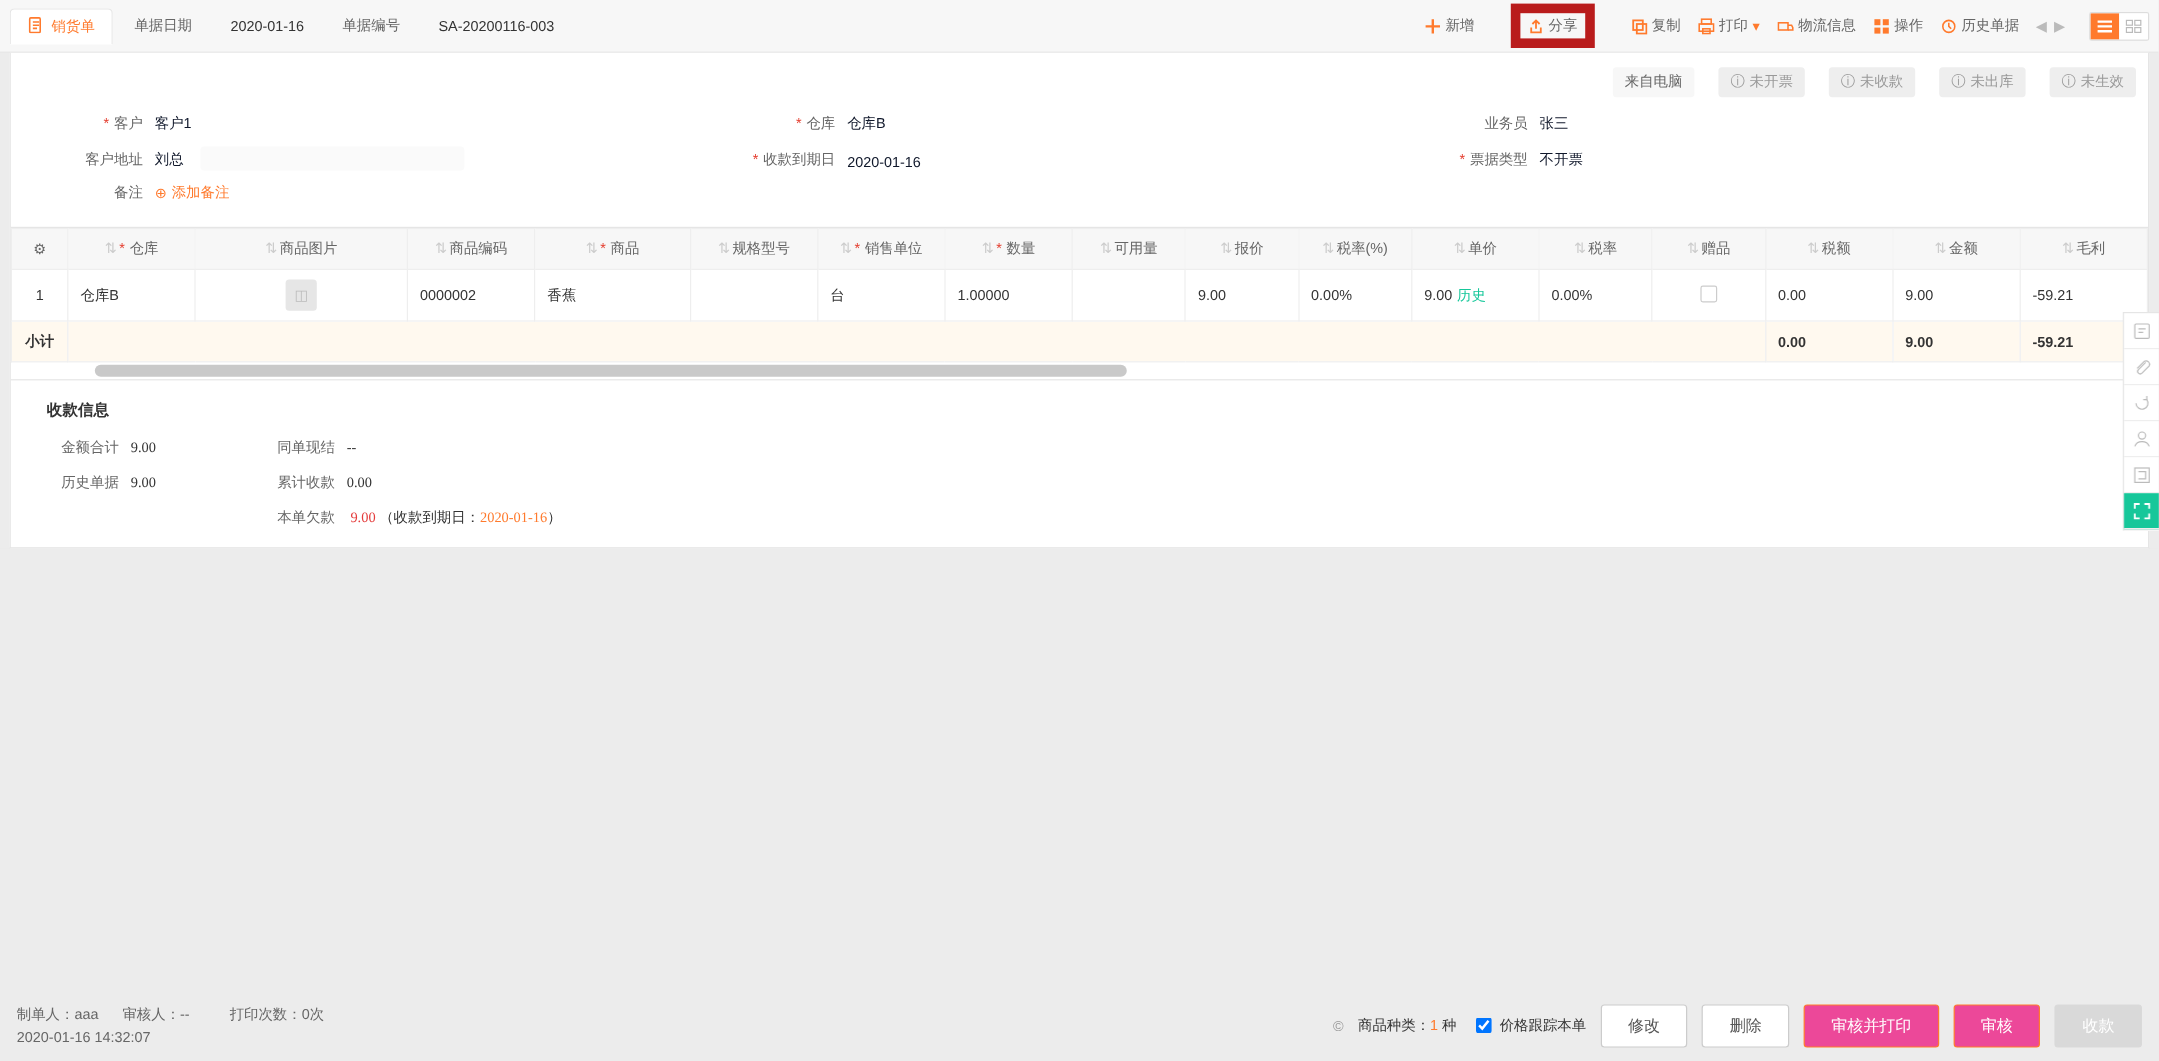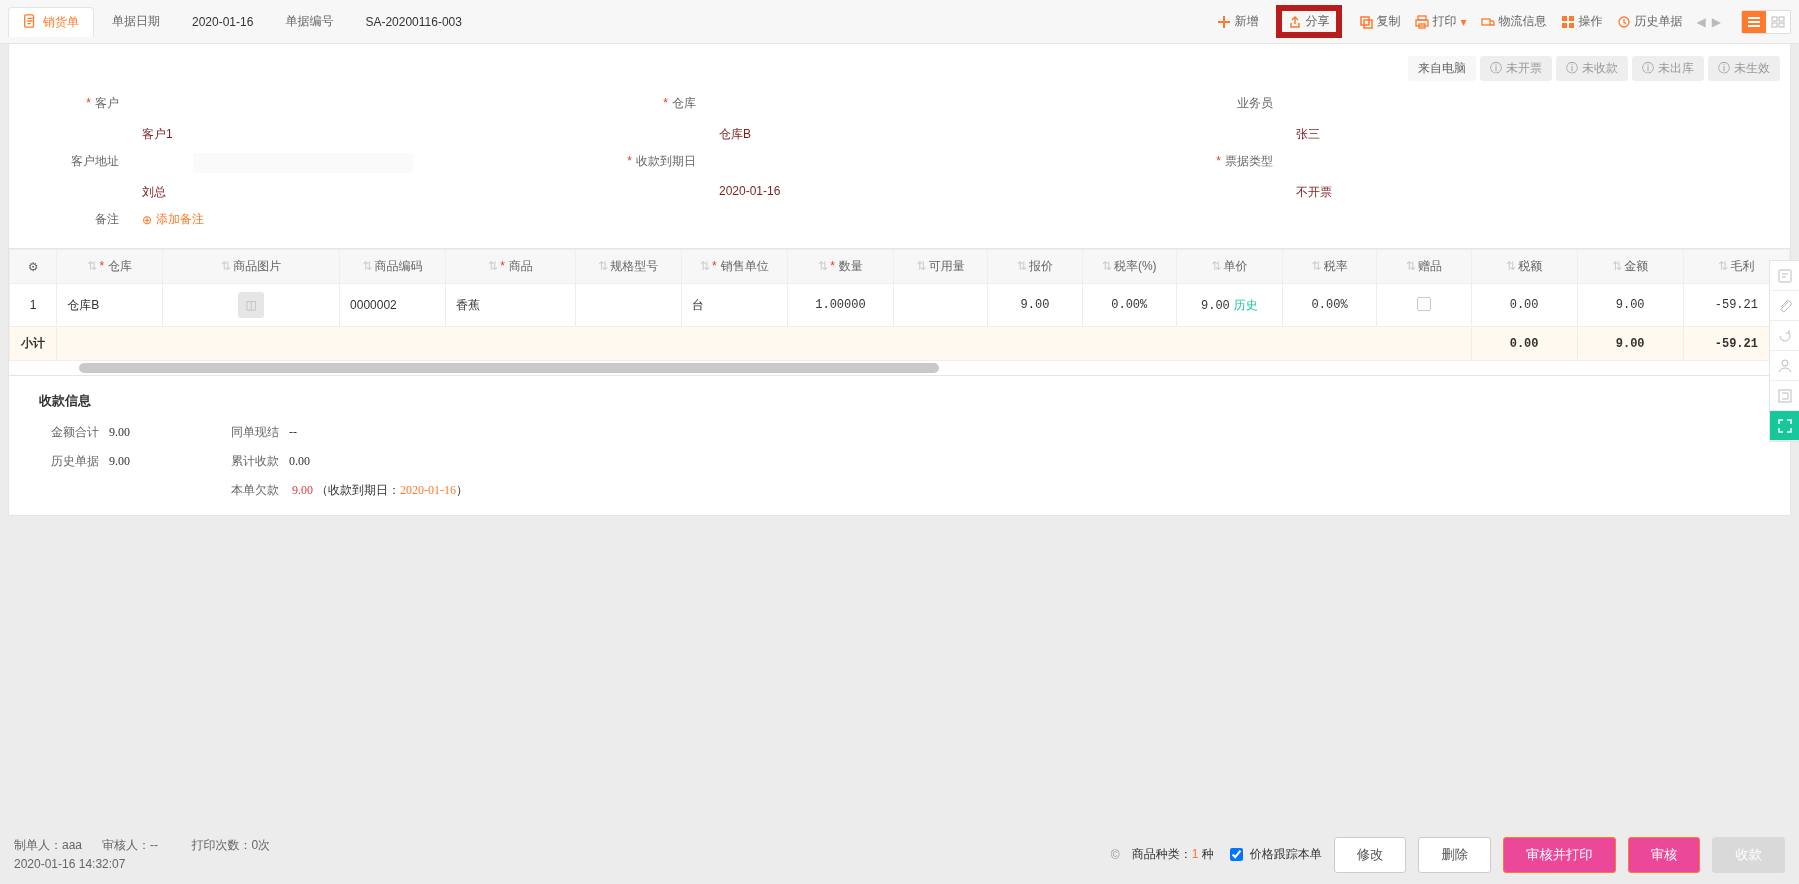--- a/index.html
+++ b/index.html
@@ -5,40 +5,40 @@
   html,body{margin:0;padding:0;font-family:"Microsoft YaHei",Arial,sans-serif;font-size:12px;color:#333;background:#ececec;}
   *{box-sizing:border-box;}
   .top-bar{height:44px;background:#f7f7f7;border-bottom:1px solid #e5e5e5;display:flex;align-items:center;padding:0 8px;}
   .tab{background:#fff;border:1px solid #e5e5e5;border-bottom:none;border-radius:4px 4px 0 0;padding:6px 14px;display:flex;gap:6px;font-size:12px;color:#ff7a2d;}
   .tab .ico{width:14px;height:14px;display:inline-block;}
   .meta{margin-left:18px;display:flex;align-items:center;gap:32px;color:#666;}
   .meta b{color:#333;font-weight:normal;}
   .top-actions{margin-left:auto;display:flex;align-items:center;gap:14px;}
   .act{display:flex;align-items:center;gap:4px;color:#666;cursor:pointer;}
   .act .ico{width:14px;height:14px;color:#ff7a2d;}
-  .hl{border:6px solid #b91c1c;padding:2px 6px;margin:-4px 3px;}
+  .hl{border:8px solid #b91c1c;padding:2px 6px;margin:-4px 16px;}
   .nav-arrows{display:flex;gap:6px;color:#bbb;}
   .view-toggle{display:flex;border:1px solid #ddd;border-radius:2px;overflow:hidden;margin-left:6px;}
   .view-toggle span{width:24px;height:22px;display:flex;align-items:center;justify-content:center;background:#fff;color:#bbb;}
   .view-toggle span.active{background:#ff7a2d;color:#fff;}
   .content{background:#fff;margin:0 8px;border:1px solid #e5e5e5;border-top:none;padding-bottom:10px;}
-  .status-row{display:flex;justify-content:flex-end;gap:4px;padding:12px 10px 4px;}
+  .status-row{display:flex;justify-content:flex-end;gap:20px;padding:12px 10px 4px;}
   .sbadge{background:#eee;color:#999;border-radius:3px;padding:4px 10px;display:flex;align-items:center;gap:4px;}
   .sbadge.plain{background:#f7f7f7;color:#666;}
   .info-grid{display:grid;grid-template-columns:repeat(3,1fr);gap:10px 30px;padding:10px 40px 20px;}
-  .info-item{display:flex;align-items:flex-start;gap:23px;}
+  .info-item{display:flex;align-items:flex-end;gap:10px;}
   .lbl{width:70px;text-align:right;color:#666;}
   .req{color:#e43b2c;margin-right:4px;}
-  .val{color:#7f1d1d;margin-top:31px;}
+  .val{color:#0f172a;}
   .table-wrap{border:1px solid #e5e5e5;border-left:none;border-right:none;}
   table{border-collapse:collapse;width:100%;table-layout:fixed;}
   th,td{border:1px solid #eee;padding:8px 10px;font-size:12px;white-space:nowrap;overflow:hidden;}
   th{background:#f7f7f7;color:#666;font-weight:normal;}
   th .sort{color:#ccc;margin-right:2px;}
-  .num{text-align:center;font-family:Liberation Mono, monospace;}
+  .num{text-align:left;}
   .c{text-align:center;}
   .subtotal td{background:#fff9ef;font-weight:bold;}
   .hbar{height:10px;background:#c9c9c9;border-radius:5px;margin:2px 10px 2px 70px;width:860px;}
   .pay-section{padding:16px 30px 6px;color:#333;}
   .pay-section h4{margin:0 0 14px;font-size:13px;font-weight:bold;}
   .pay-grid{display:grid;grid-template-columns:180px 360px;row-gap:12px;font-family:Liberation Serif, serif;}
   .pay-grid .lbl2{color:#666;width:60px;display:inline-block;text-align:right;margin-right:10px;}
   .red{color:#e43b3b;}
   .orange{color:#ff7a2d;}
   .footer{position:fixed;bottom:6px;left:0;right:0;padding:4px 14px;display:flex;align-items:center;background:transparent;font-size:12px;}

